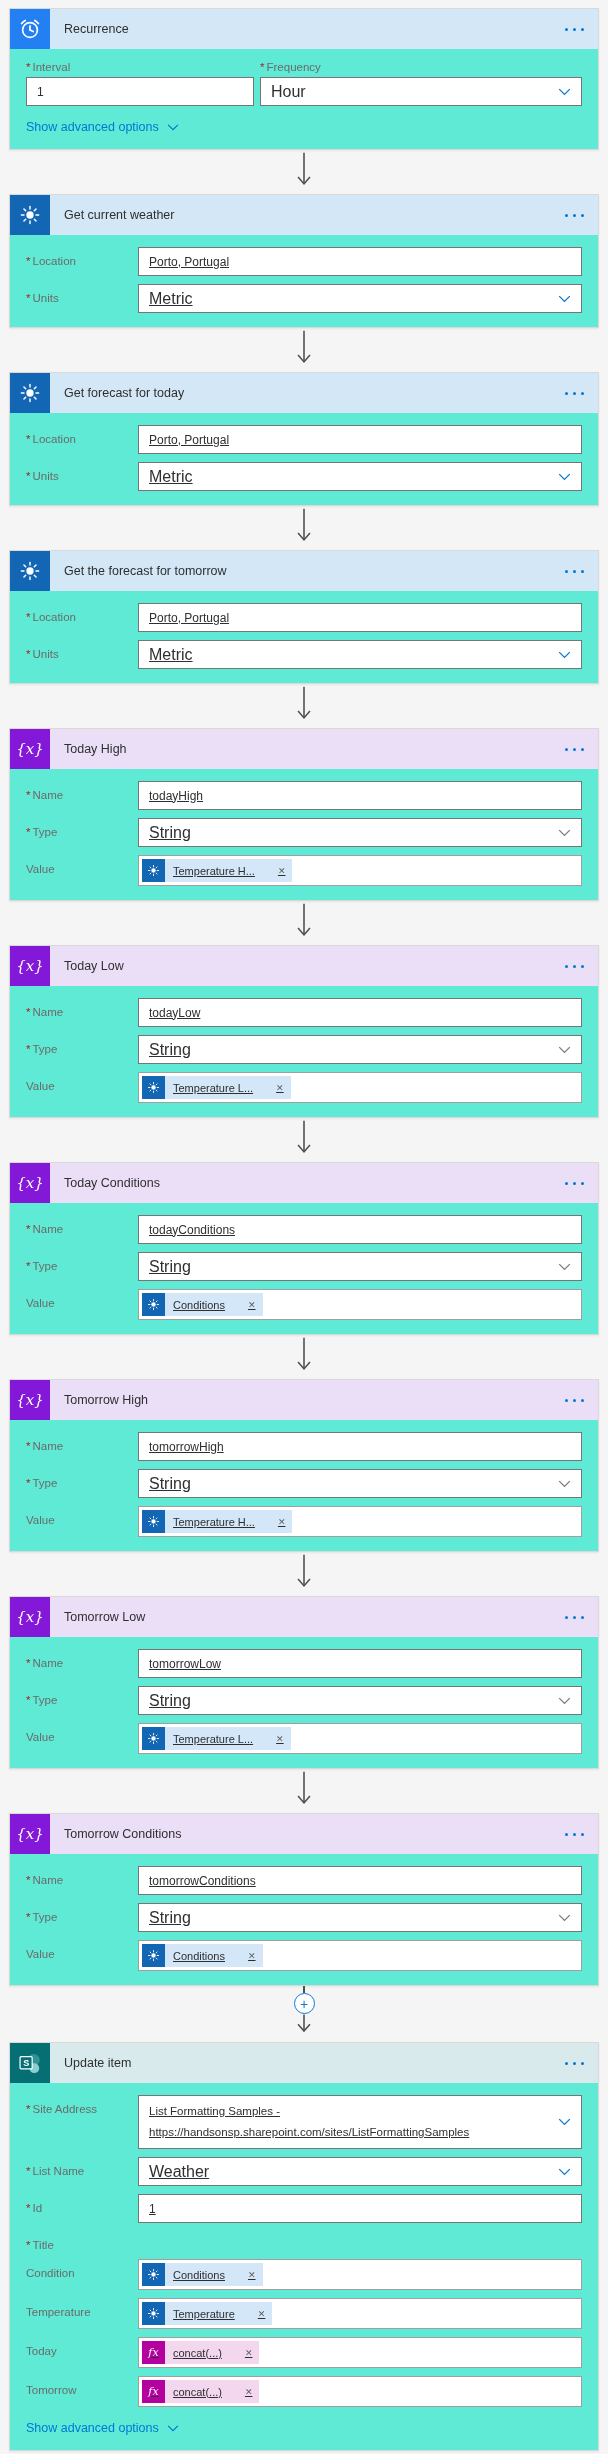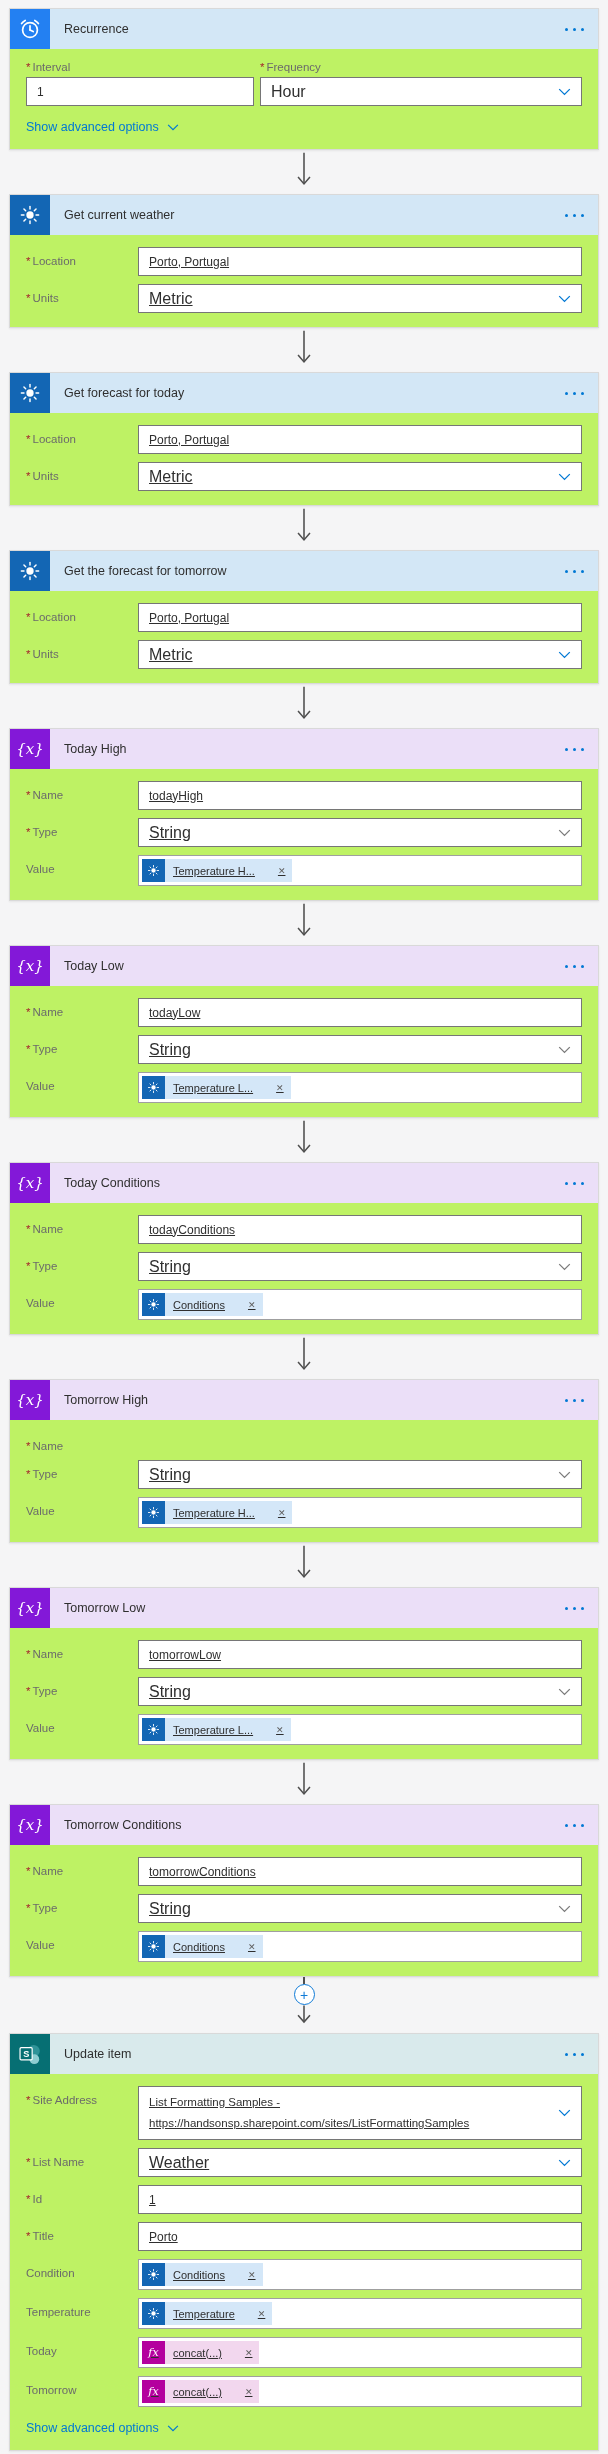--- a/index.html
+++ b/index.html
@@ -1,18 +1,18 @@
 <!DOCTYPE html>
 <html><head>
 <meta charset="utf-8">
 <style>
   html,body{margin:0;padding:0;background:#f5f5f6;}
   body{width:608px;font-family:"Liberation Sans",sans-serif;color:#2f2f2f;}
   .canvas{padding-top:8px;padding-bottom:10px;display:flex;flex-direction:column;align-items:center;}
-  .card{width:590px;background:#bef264;border:1px solid #d9d9d9;box-sizing:border-box;box-shadow:0 1px 2px rgba(0,0,0,.07);}
+  .card{width:590px;background:#5eead4;border:1px solid #d9d9d9;box-sizing:border-box;box-shadow:0 1px 2px rgba(0,0,0,.07);}
   .hdr{display:flex;align-items:center;height:40px;cursor:pointer;}
   .hdr-blue{background:#d3e7f6;}
   .hdr-purple{background:#ebdff8;}
   .hdr-teal{background:#d9eaec;}
   .tile{width:40px;height:40px;flex:none;display:flex;align-items:center;justify-content:center;}
   .tile-rec{background:#2380f2;}
   .tile-weather{background:#1366b4;}
   .tile-var{background:#8318d8;}
   .tile-sp{background:#066f73;}
   .tile svg{display:block;}
@@ -467,20 +467,23 @@
       <h2 class="ttl">Tomorrow High</h2>
       <div class="dots">
           <i></i>
           <i></i>
           <i></i>
         </div>
     </header>
     <div class="body">
       <div class="frow">
         <div class="flabel"><span class="req">*</span><span>Name</span></div>
+        <div class="ctrl">
+            <input class="input" readonly="" value="tomorrowHigh" style="">
+          </div>
       </div>
       <div class="frow">
         <div class="flabel"><span class="req">*</span><span>Type</span></div>
         <div class="ctrl">
             <div class="select">
           <span>String</span>
           <span class="chev chev-gray">
                 <svg>
                   <use href="#sym-chev"></use>
                 </svg>
@@ -676,23 +679,20 @@
           </div>
       </div>
       <div class="frow">
         <div class="flabel"><span class="req">*</span><span>Id</span></div>
         <div class="ctrl">
             <input class="input" readonly="" value="1" style="">
           </div>
       </div>
       <div class="frow">
         <div class="flabel"><span class="req">*</span><span>Title</span></div>
-        <div class="ctrl">
-            <input class="input" readonly="" value="Porto" style="">
-          </div>
       </div>
       <div class="frow">
         <div class="flabel"><span>Condition</span></div>
         <div class="ctrl">
             <div class="tokbox">
           <span class="pill pill-blue">
             <span class="ptile ptile-weather">
                   <svg width="13" height="13">
                     <use href="#sym-sun"></use>
                   </svg>

